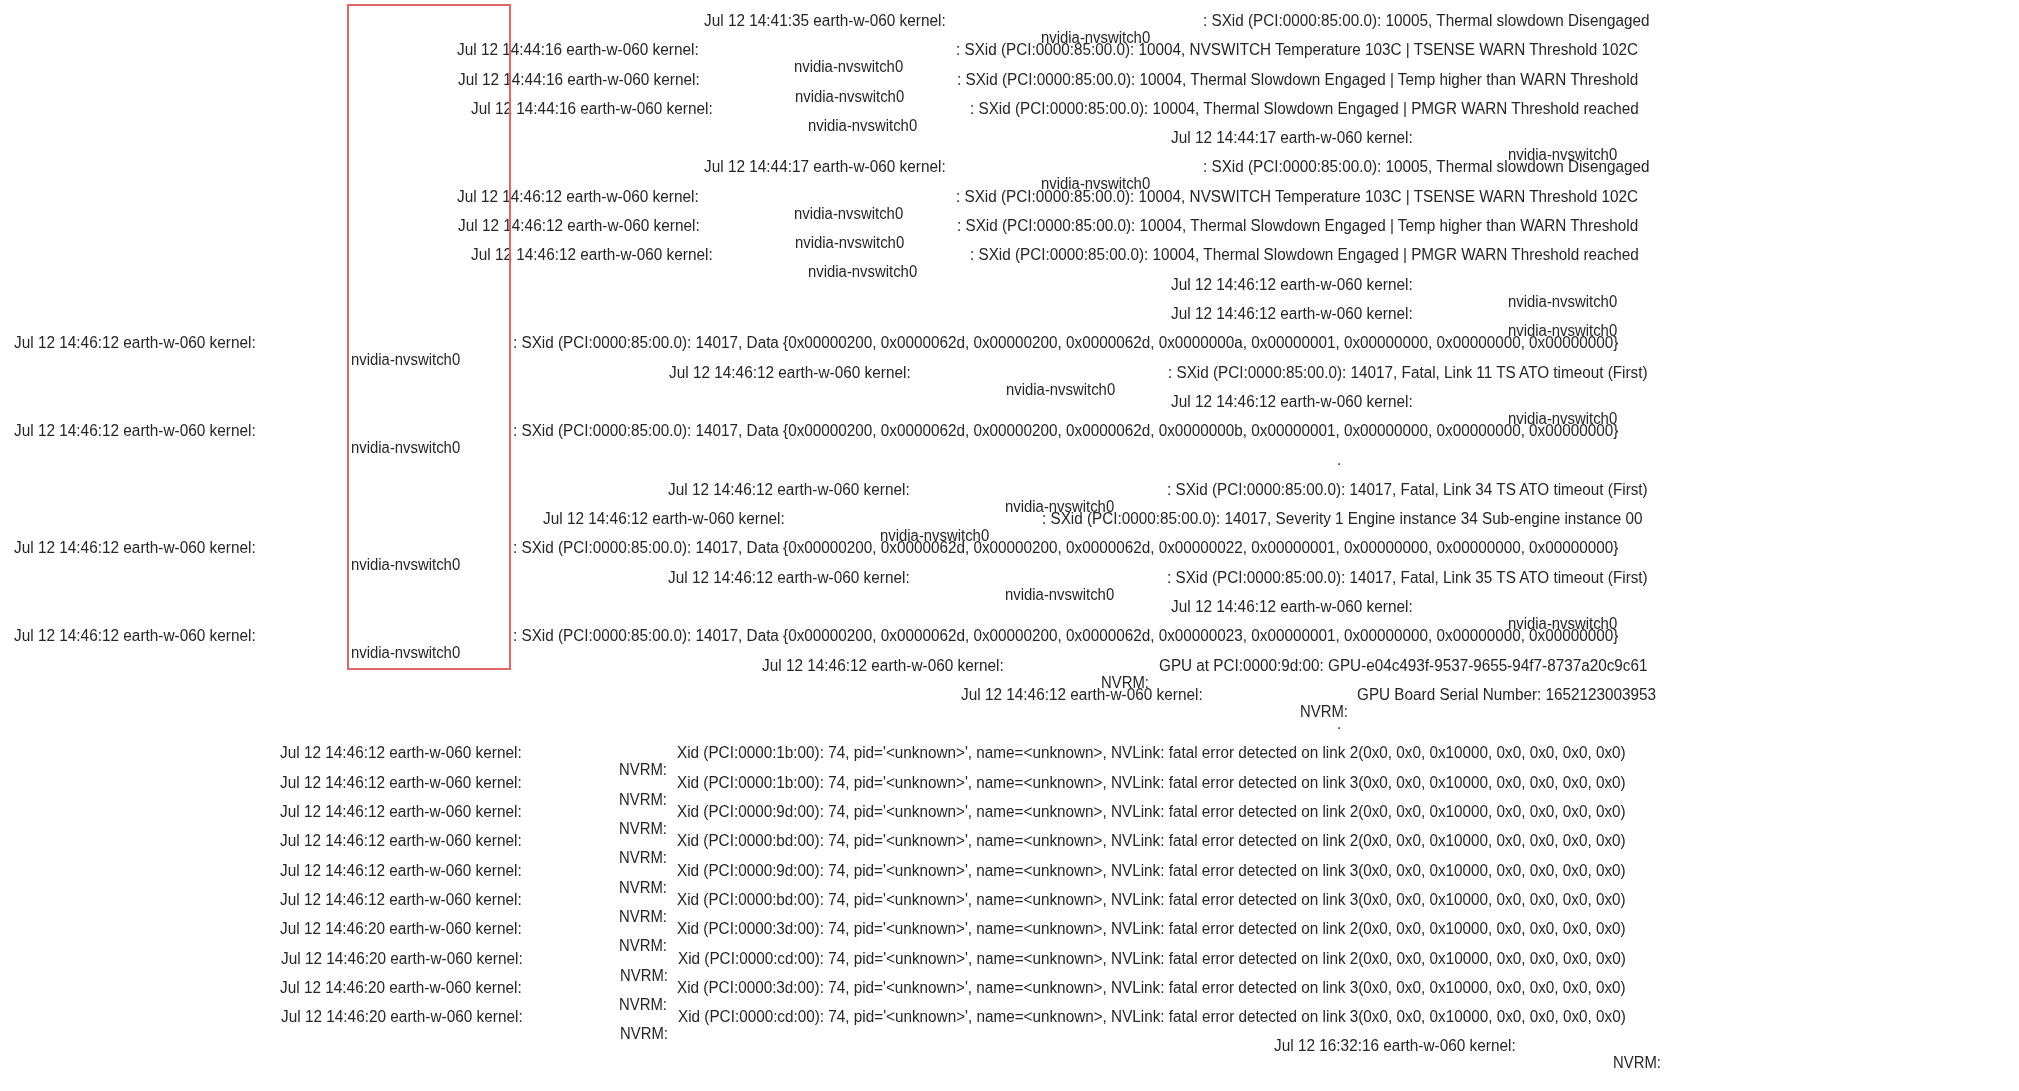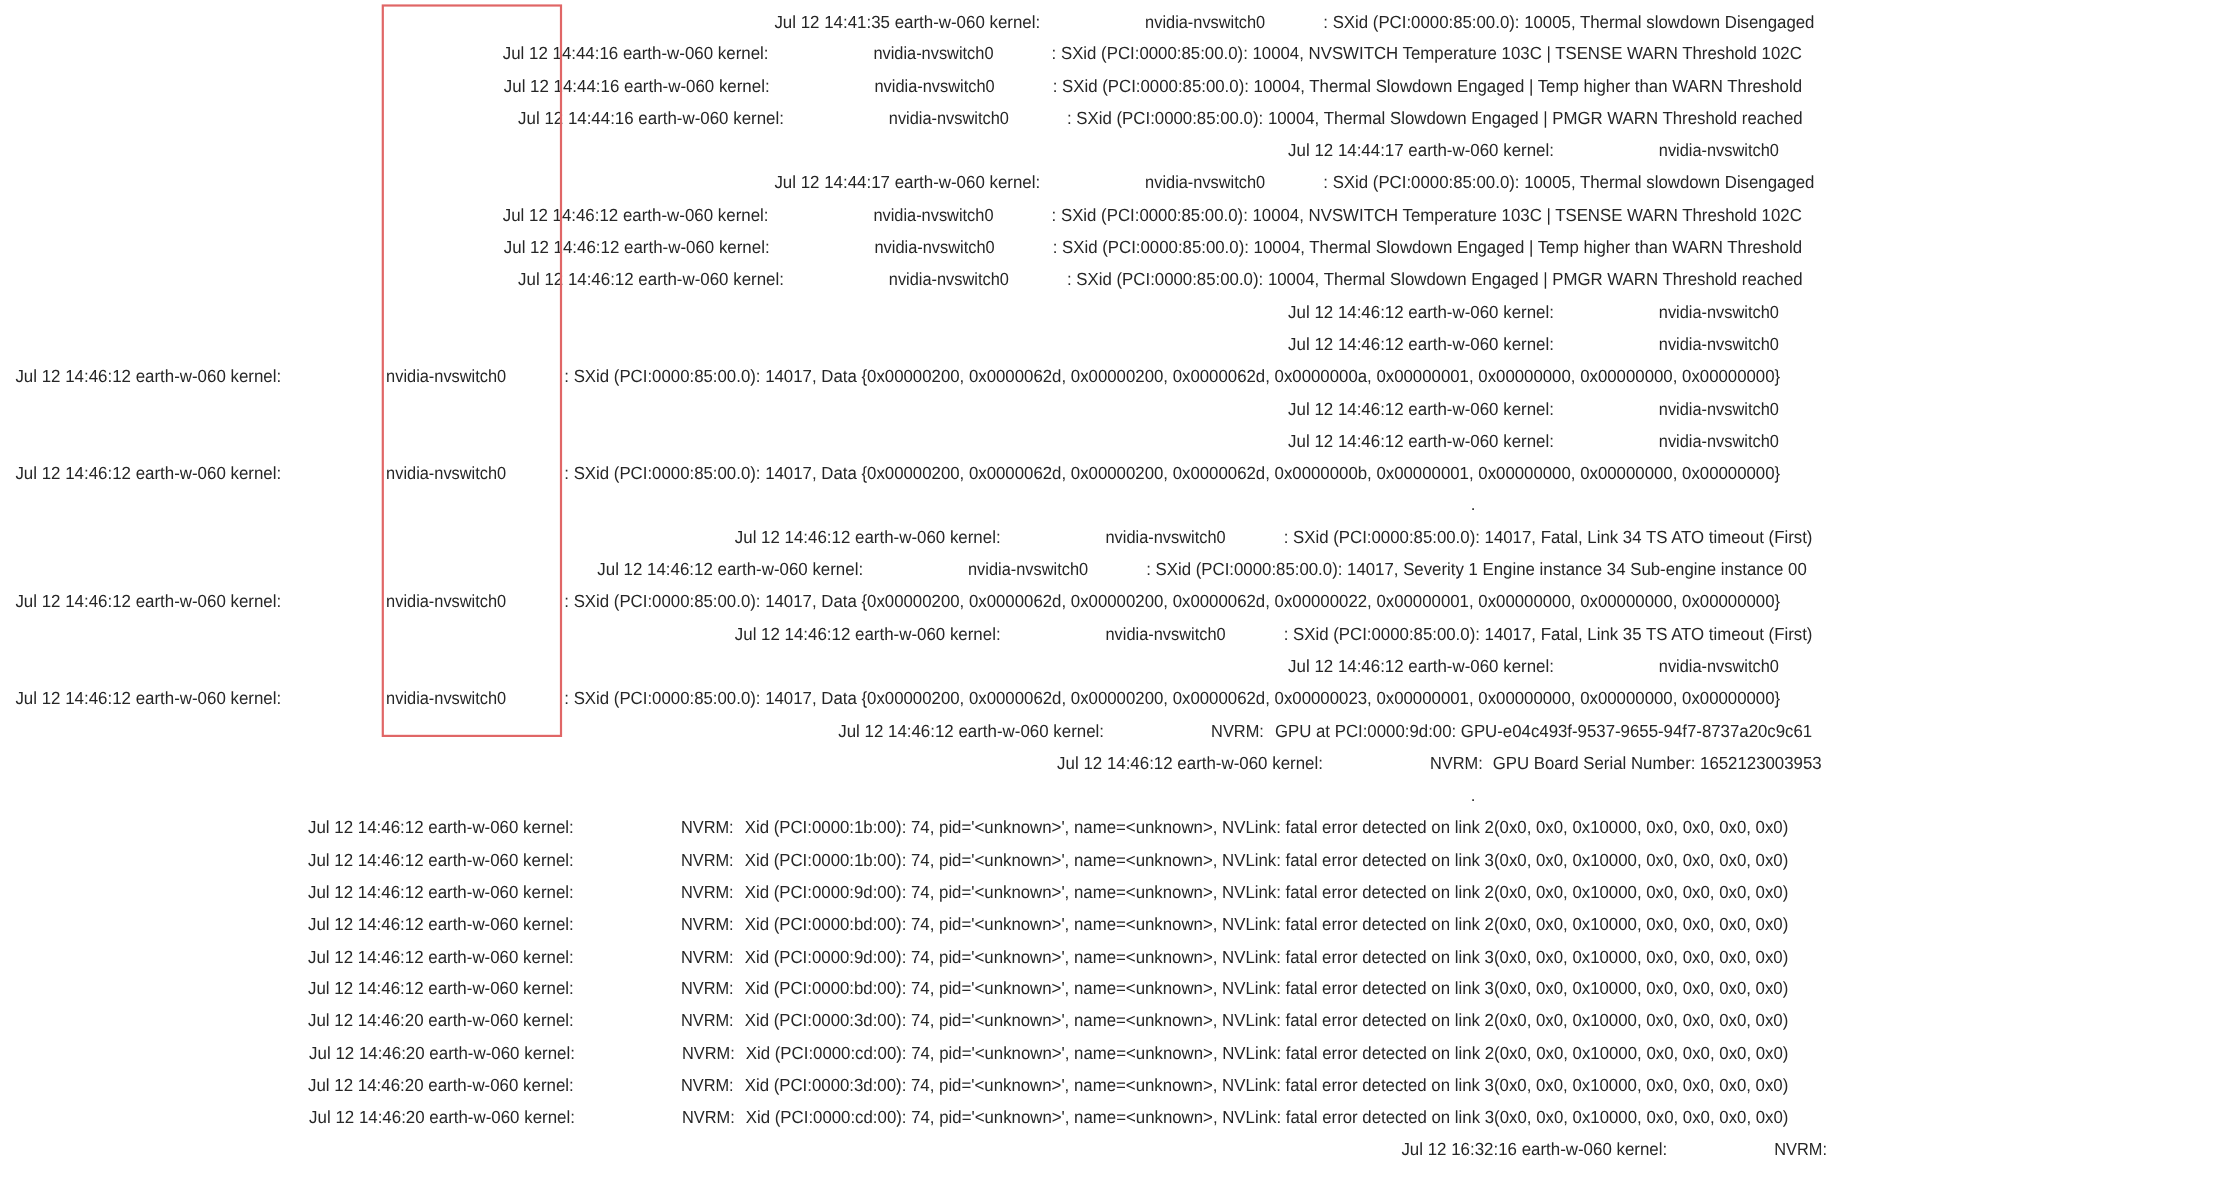--- a/index.html
+++ b/index.html
@@ -3,21 +3,21 @@
 <meta charset="utf-8">
 <style>
   html, body { margin: 0; padding: 0; background: #ffffff; }
   body { width: 2019px; height: 1091px; position: relative; overflow: hidden;
          font-family: "Liberation Sans", "DejaVu Sans", sans-serif; color: #262626; }
   .log { position: absolute; left: 14px; top: 6px; }
   .row { height: 29.3px; line-height: 29.3px; font-size: 16px; white-space: nowrap; display: flex; justify-content: flex-end; }
   .prefix { display: inline-block; width: 333px; overflow: visible; }
   .prefix > span, .src > span, .msg > span { display: inline-block; transform-origin: left center; }
   .prefix > span { transform: scaleX(0.96); }
-  .src { display: inline-block; width: 166px; padding-left: 4px; box-sizing: border-box; }
+  .src { display: inline-block; width: 166px; padding-left: 4px; box-sizing: border-box; margin-top: 17px; }
   .src > span { transform: scaleX(0.93); }
   .msg { display: inline-block; }
   .msg > span { transform: scaleX(0.955); }
   .dot { padding-left: 0; }
   .highlight-box { position: absolute; left: 347px; top: 4px; width: 164px; height: 666px;
                    border: 2px solid #e06666; box-sizing: border-box; pointer-events: none; }
 </style>
 </head>
 <body>
 
@@ -75,20 +75,21 @@
       <span class="src"><span>nvidia-nvswitch0</span></span>
     </div>
     <div class="row">
       <span class="prefix"><span>Jul 12 14:46:12 earth-w-060 kernel:</span></span>
       <span class="src"><span>nvidia-nvswitch0</span></span>
       <span class="msg"><span>: SXid (PCI:0000:85:00.0): 14017, Data {0x00000200, 0x0000062d, 0x00000200, 0x0000062d, 0x0000000a, 0x00000001, 0x00000000, 0x00000000, 0x00000000}</span></span>
     </div>
     <div class="row">
       <span class="prefix"><span>Jul 12 14:46:12 earth-w-060 kernel:</span></span>
       <span class="src"><span>nvidia-nvswitch0</span></span>
+      <span class="msg"><span>: SXid (PCI:0000:85:00.0): 14017, Fatal, Link 11 TS ATO timeout (First)</span></span>
     </div>
     <div class="row">
       <span class="prefix"><span>Jul 12 14:46:12 earth-w-060 kernel:</span></span>
       <span class="src"><span>nvidia-nvswitch0</span></span>
     </div>
     <div class="row">
       <span class="prefix"><span>Jul 12 14:46:12 earth-w-060 kernel:</span></span>
       <span class="src"><span>nvidia-nvswitch0</span></span>
       <span class="msg"><span>: SXid (PCI:0000:85:00.0): 14017, Data {0x00000200, 0x0000062d, 0x00000200, 0x0000062d, 0x0000000b, 0x00000001, 0x00000000, 0x00000000, 0x00000000}</span></span>
     </div>

